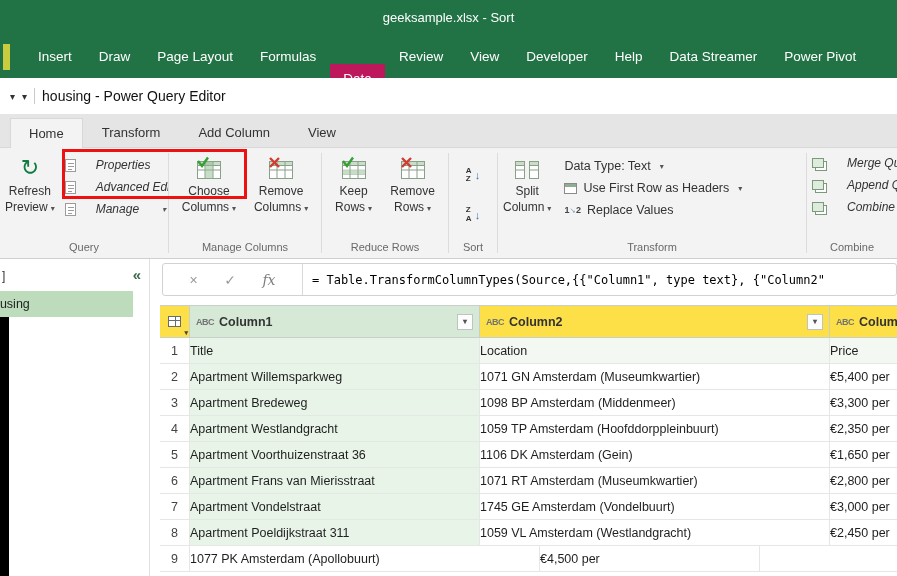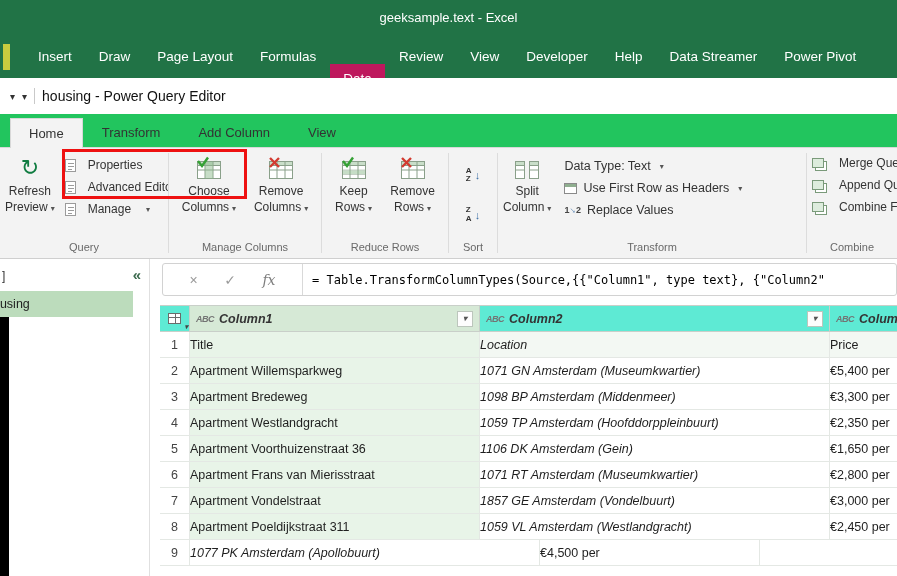--- a/index.html
+++ b/index.html
@@ -15,38 +15,38 @@
   .excel-tab{padding:7px 13px;font-size:13.5px;white-space:nowrap;}
   .excel-tab.selected{background:#be185d;margin-top:44px;}
 
   
   .pq-titlebar{height:36px;background:#fff;display:flex;align-items:center;gap:7px;padding:0 10px;}
   .tb-icon{font-size:10px;color:#333;}
   .tb-divider{width:1px;height:16px;background:#c9c9c9;}
   .pq-title{font-size:14px;color:#111;white-space:nowrap;}
 
   
-  .pq-tabs{height:33px;background:#22c55e;display:flex;align-items:flex-end;padding-left:10px;}
+  .pq-tabs{height:33px;background:#e5e5e5;display:flex;align-items:flex-end;padding-left:10px;}
   .pq-tab{padding:7px 18px;font-size:13px;color:#333;white-space:nowrap;border:1px solid transparent;border-bottom:none;}
   .pq-tab.selected{background:#f3f3f3;border-color:#d8d8d8;margin-bottom:-1px;position:relative;z-index:2;}
 
   
   .pq-ribbon{height:112px;background:#f3f3f3;border-top:1px solid #d8d8d8;border-bottom:1px solid #cfcfcf;display:flex;align-items:stretch;overflow:hidden;}
   .rgroup{display:flex;flex-direction:column;flex:none;}
   .rgroup-content{flex:1;display:flex;justify-content:space-evenly;align-items:flex-start;padding-top:3px;overflow:hidden;}
   .rgroup-label{font-size:11px;color:#696969;text-align:center;padding:2px 0 5px;white-space:nowrap;}
   .vsep{width:1px;background:#dcdcdc;margin:5px 0;flex:none;}
 
   .bigbtn{display:flex;flex-direction:column;align-items:center;gap:3px;padding:4px 5px 0;font-size:12px;color:#333;text-align:center;line-height:1.3;white-space:nowrap;}
   .bicon{height:26px;display:flex;align-items:center;justify-content:center;}
   .refresh-glyph{font-size:22px;color:#107C41;line-height:1;}
   .caret{font-size:8px;color:#555;margin-left:3px;}
 
   .smallcol{display:flex;flex-direction:column;gap:2px;padding-top:4px;}
-  .smallbtn{display:flex;align-items:center;gap:12px;font-size:12px;color:#333;white-space:nowrap;padding:2px 5px;height:20px;}
+  .smallbtn{display:flex;align-items:center;gap:20px;font-size:12px;color:#333;white-space:nowrap;padding:2px 5px;height:20px;font-style:italic;}
   .doc-icon{width:11px;height:13px;border:1px solid #9b9b9b;flex:none;background:
     linear-gradient(#9b9b9b,#9b9b9b) 2px 3px/6px 1px no-repeat,
     linear-gradient(#9b9b9b,#9b9b9b) 2px 6px/6px 1px no-repeat,
     linear-gradient(#9b9b9b,#9b9b9b) 2px 9px/4px 1px no-repeat,#fff;}
 
   .sortcol{flex-direction:column;align-items:center;gap:5px;}
   .sortbtn{display:flex;align-items:center;gap:3px;padding:1px 5px;}
   .sort-letters{display:flex;flex-direction:column;font-size:8px;line-height:1.1;font-weight:bold;color:#333;}
   .sort-arrow{font-size:11px;color:#3B6EA5;}
 
@@ -74,47 +74,47 @@
 
   .formula-bar{margin:4px 0 9px 2px;height:33px;border:1px solid #d2d2d2;border-radius:3px;display:flex;background:#fff;flex:none;}
   .fb-buttons{width:140px;flex:none;display:flex;align-items:center;justify-content:space-evenly;border-right:1px solid #d9d9d9;color:#9a9a9a;}
   .fb-btn{font-size:14px;}
   .fb-btn.fx{font-style:italic;font-family:"DejaVu Serif",serif;font-size:14px;color:#7d7d7d;}
   .fb-input{flex:1;display:flex;align-items:center;padding-left:9px;overflow:hidden;}
   .formula-text{font-family:"DejaVu Sans Mono",monospace;font-size:12px;white-space:pre;color:#000;}
 
   
   .grid{flex:1;overflow:hidden;}
-  .thead{display:flex;height:27px;background:#5eead4;border-top:1px solid #c9cfc9;border-bottom:1px solid #c9cfc9;font-style:italic;}
+  .thead{display:flex;height:33px;background:#fde047;border-top:1px solid #c9cfc9;border-bottom:1px solid #c9cfc9;}
   .th{display:flex;align-items:center;gap:5px;padding:0 6px;border-right:1px solid #c9cfc9;font-size:12.5px;font-weight:bold;color:#333;white-space:nowrap;overflow:hidden;flex:none;}
   .th.sel{background:#D6E9D6;}
   .th.corner{width:30px;justify-content:center;position:relative;padding:0 3px;}
   .mini-table{width:13px;height:11px;border:1px solid #6b6b6b;background:
     linear-gradient(#6b6b6b,#6b6b6b) 0 3px/100% 1px no-repeat,
     linear-gradient(#6b6b6b,#6b6b6b) 6px 0/1px 100% no-repeat,#fff;}
   .corner-caret{position:absolute;right:1px;bottom:0;font-size:7px;color:#444;}
   .dtype{font-size:9px;font-weight:bold;color:#737373;letter-spacing:-0.5px;flex:none;}
   .filter{margin-left:auto;width:16px;height:16px;flex:none;border:1px solid #bcc6bc;background:#fdfdfd;display:flex;align-items:center;justify-content:center;font-size:8px;color:#555;}
   .c0h{width:290px;}.c1h{width:350px;}.c2h{width:220px;}
 
   .trow{display:flex;height:26px;border-bottom:1px solid #e4e8e4;}
   .cell{display:flex;align-items:center;padding:0 0;border-right:1px solid #e4e8e4;font-size:12.5px;color:#1f1f1f;white-space:nowrap;overflow:hidden;flex:none;}
   .rownum{width:30px;justify-content:center;color:#444;padding:0 2px;}
   .c0{width:290px;background:#E8F4E8;}
-  .c1{width:350px;font-style:italic;}
+  .c1{width:350px;}
   .c2{width:220px;}
   .trow:first-child .c1,.trow:first-child .c2{background:#F3F8F3;}
 </style>
 </head>
 <body>
 
 <div class="screen">
 
   <div class="excel-titlebar">
-    <span>geeksample.text  -  Excel</span>
+    <span>geeksample.xlsx  -  Sort</span>
   </div>
 
   <div class="excel-tabs">
     <span class="cropped-tab"></span>
   <span class="excel-tab">Insert</span>
       <span class="excel-tab">Draw</span>
       <span class="excel-tab">Page Layout</span>
       <span class="excel-tab">Formulas</span>
       <span class="excel-tab selected">Data</span>
       <span class="excel-tab">Review</span>
@@ -401,21 +401,21 @@
             </div>
             <div class="trow">
               <div class="cell rownum">6</div>
               <div class="cell c0">Apartment Frans van Mierisstraat</div>
               <div class="cell c1">1071 RT Amsterdam (Museumkwartier)</div>
               <div class="cell c2">€2,800 per</div>
             </div>
             <div class="trow">
               <div class="cell rownum">7</div>
               <div class="cell c0">Apartment Vondelstraat</div>
-              <div class="cell c1">1857 GE Amsterdam (Vondelbuurt)</div>
+              <div class="cell c1">1745 GE Amsterdam (Vondelbuurt)</div>
               <div class="cell c2">€3,000 per</div>
             </div>
             <div class="trow">
               <div class="cell rownum">8</div>
               <div class="cell c0">Apartment Poeldijkstraat 311</div>
               <div class="cell c1">1059 VL Amsterdam (Westlandgracht)</div>
               <div class="cell c2">€2,450 per</div>
             </div>
             <div class="trow">
               <div class="cell rownum">9</div>

